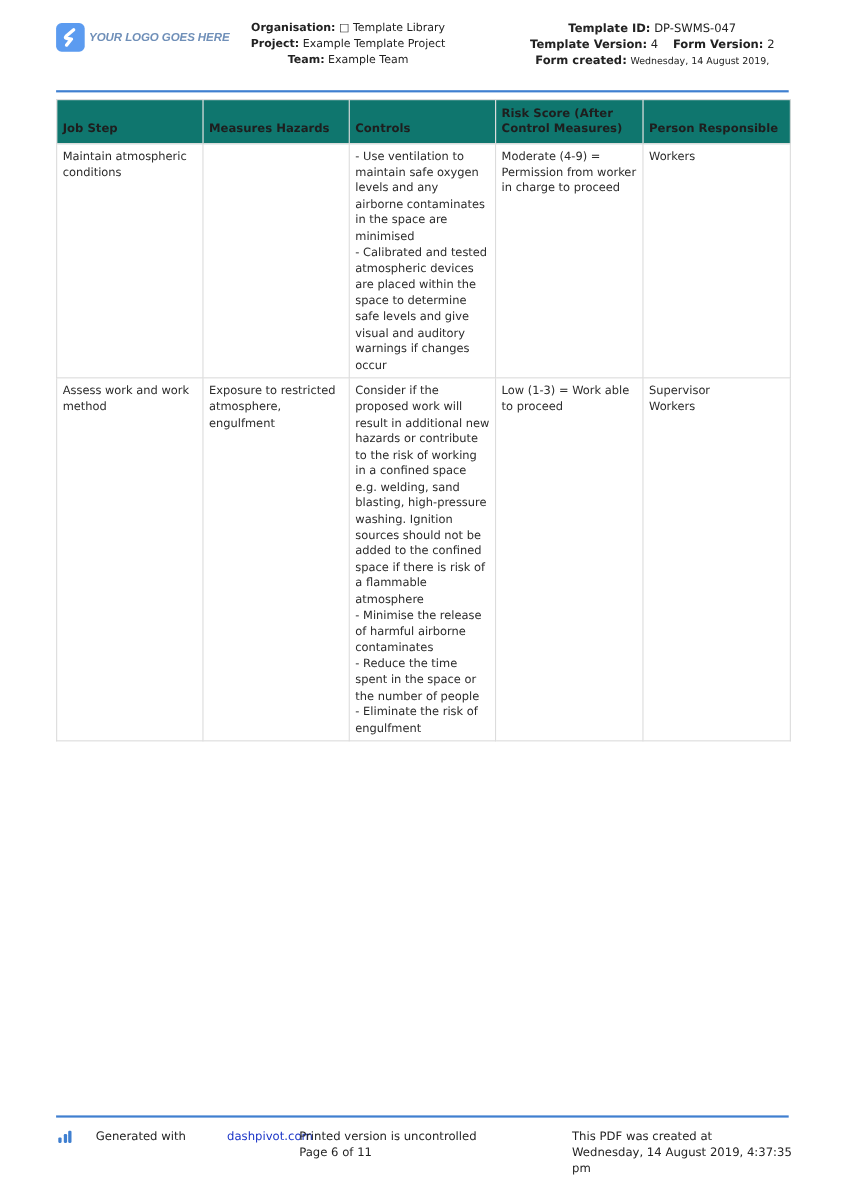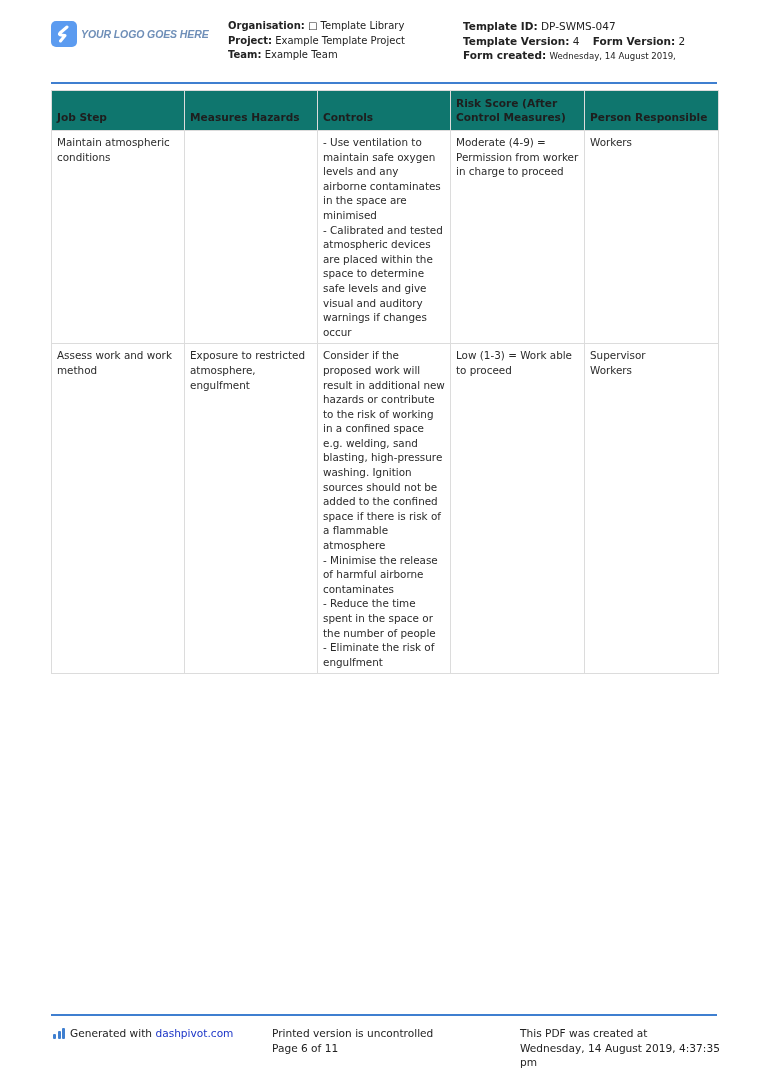--- a/index.html
+++ b/index.html
@@ -1,20 +1,20 @@
 <!DOCTYPE html>
 <html><head>
 <meta charset="utf-8">
 <style>
   html, body { margin: 0; padding: 0; background: #ffffff; }
   body {
     width: 768px; height: 1087px; position: relative; overflow: hidden;
     font-family: "DejaVu Sans", sans-serif; color: #222;
   }
-  .header { position: absolute; left: 0; top: 0; width: 768px; height: 104px; }
+  .header { position: absolute; left: 0; top: 0; width: 768px; height: 104px; text-align: center; }
   .logo { position: absolute; left: 51px; top: 21px; display: flex; align-items: center; }
   .logo-box {
     width: 26px; height: 26px; border-radius: 5px; background: #5b9bf0;
     display: flex; align-items: center; justify-content: center;
   }
   .logo-text {
     margin-left: 4px; font-family: "Liberation Sans", sans-serif; font-style: italic;
     font-weight: bold; font-size: 10.5px; color: #6f8fb8; letter-spacing: -0.1px;
   }
   .org { position: absolute; left: 228px; top: 19px; font-size: 10px; line-height: 14.5px; }
@@ -26,21 +26,21 @@
     position: absolute; left: 51px; top: 90px; width: 667px; border-collapse: collapse;
     font-size: 10.4px; line-height: 14.6px; table-layout: fixed;
   }
   table.risk th, table.risk td { border: 1.5px solid #dcdcdc; vertical-align: top; padding: 4px 5px 4px 5px; }
   table.risk th {
     background: #0f766e; text-align: left; vertical-align: bottom; font-weight: bold;
     font-family: "DejaVu Sans", sans-serif; font-size: 10.6px; padding-bottom: 5px; color: #1e1e1e;
   }
   table.risk td { white-space: pre-line; color: #2a2a2a; }
   .footer { position: absolute; left: 0; top: 1015px; width: 768px; font-size: 10.6px; line-height: 14.5px; }
-  .f1 { position: absolute; left: 53px; top: 11px; display: flex; align-items: center; }
+  .f1 { position: absolute; left: 53px; top: 11px; display: flex; align-items: center; gap: 17px; }
   .f1 a { color: #1a34c7; }
   .f2 { position: absolute; left: 272px; top: 11px; }
   .f3 { position: absolute; left: 520px; top: 11px; width: 200px; }
   .bars { display: inline-flex; align-items: flex-end; gap: 1.5px; margin-right: 5px; height: 11px; }
   .bars span { display: block; width: 3px; background: #3f7fd0; border-radius: 1px; }
 </style>
 </head>
 <body>
 
 <div class="header">

